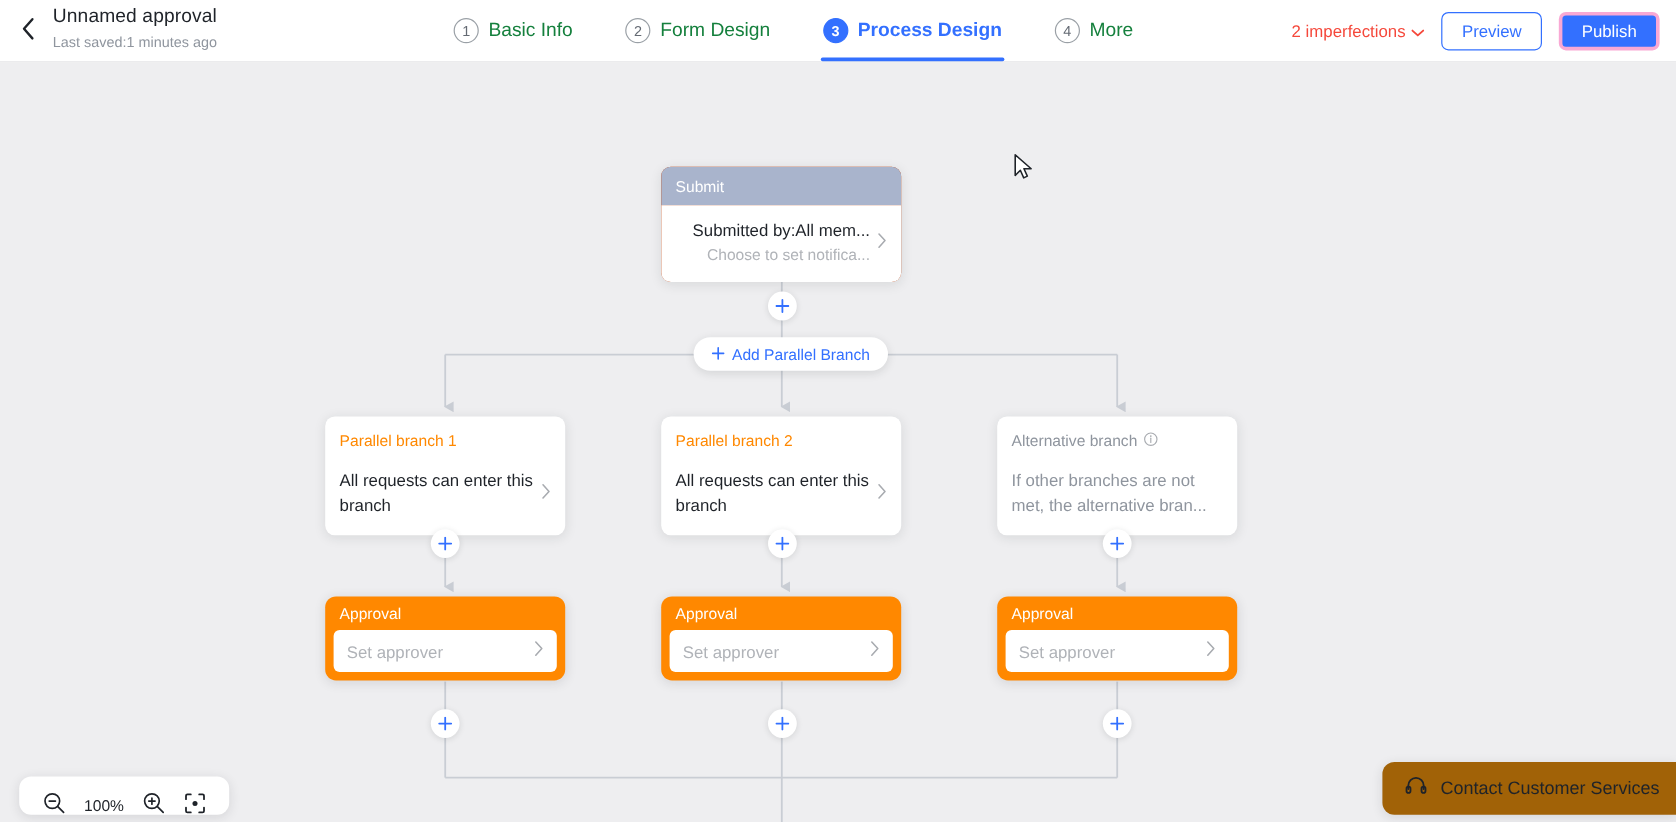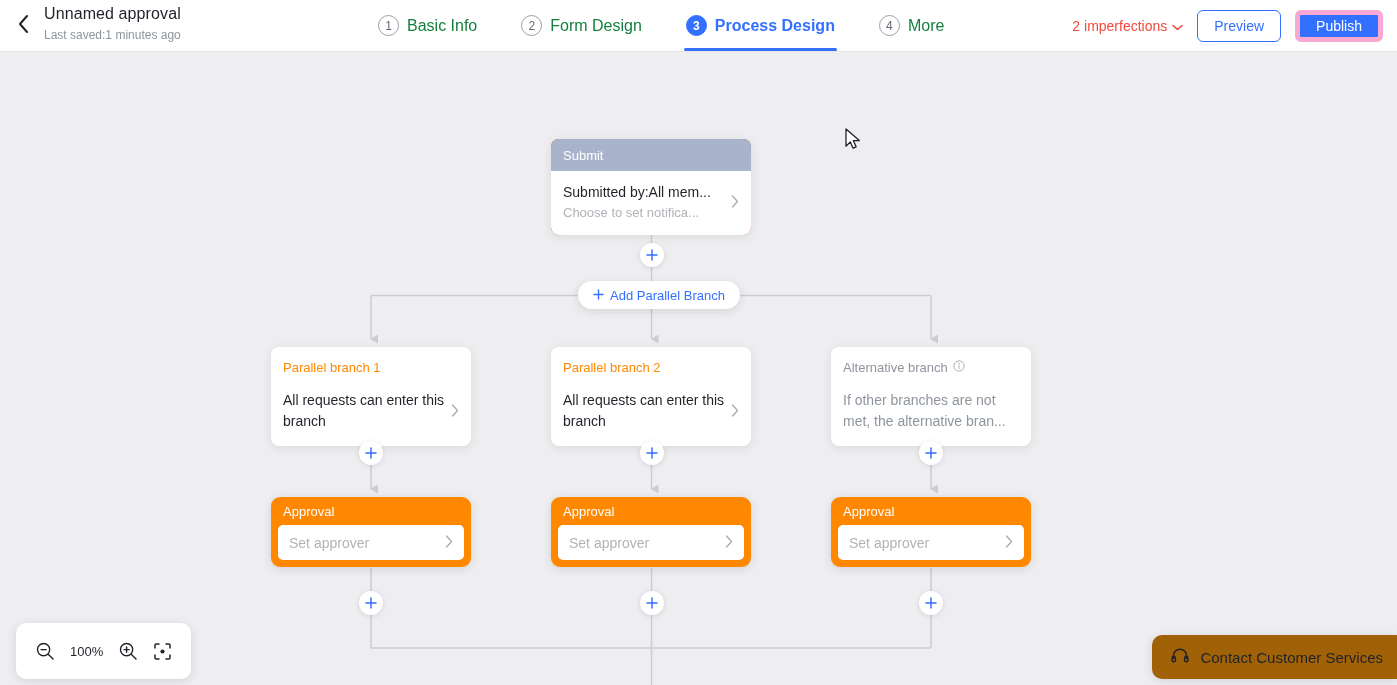--- a/index.html
+++ b/index.html
@@ -68,39 +68,40 @@
   .imperfections {
     font-size: 14px; color: #f5483b; cursor: pointer;
     display: flex; align-items: center; gap: 5px; white-space: nowrap;
   }
   .btn {
     height: 32px; border-radius: 6px; font-size: 14px;
     display: flex; align-items: center; justify-content: center;
     cursor: pointer; white-space: nowrap; padding: 0 16px;
   }
   .btn-outline { border: 1px solid #3370ff; color: #3370ff; background: #fff; }
-  .btn-primary { background: #3370ff; color: #fff; border: 5px solid #f9a8d4; }
+  .btn-primary { background: #3370ff; color: #fff; border: 3px solid #f9a8d4; }
 
   
   .canvas {
     position: absolute; top: 52px; left: 0;
     width: 1397px; height: 633px;
     background: #eeeef0;
     overflow: hidden;
   }
   .flow { position: absolute; inset: 0; }
   .flow svg.lines { position: absolute; left: 0; top: 0; width: 1397px; height: 633px; }
 
   
   .node { position: absolute; }
 
   .node-submit {
     width: 200px; border-radius: 8px; background: #c2410c;
     box-shadow: 0 2px 10px rgba(31,35,41,.10);
     overflow: hidden;
+    text-align: right;
   }
   .node-submit .nhead {
     height: 32px; background: #a9b4cc; color: #fff;
     font-size: 13px; display: flex; align-items: center; padding: 0 12px;
   }
   .node-submit .nbody {
     background: #fff; padding: 11px 12px 12px 12px;
     display: flex; align-items: center;
   }
   .nbody-txt { flex: 1; min-width: 0; }
@@ -157,23 +158,23 @@
     position: absolute; height: 28px; border-radius: 14px; background: #fff;
     box-shadow: 0 2px 8px rgba(31,35,41,.13);
     display: flex; align-items: center; gap: 6px; padding: 0 15px;
     font-size: 13px; color: #3370ff; cursor: pointer; white-space: nowrap;
     z-index: 6;
   }
 
   
   .zoombar {
     position: absolute; left: 16px; bottom: 6px;
-    height: 56px; width: 175px; border-radius: 10px; background: #fff;
+    height: 32px; width: 175px; border-radius: 10px; background: #fff;
     box-shadow: 0 2px 10px rgba(31,35,41,.12);
-    display: flex; align-items: center; justify-content: space-around;
+    display: flex; align-items: flex-end; justify-content: space-around;
     padding: 0 12px; z-index: 30;
   }
   .zoombar .zicon { cursor: pointer; display: flex; align-items: center; }
   .zoomval { font-size: 13px; color: #1f2329; }
 
   .cs-widget {
     position: absolute; right: 0; bottom: 6px;
     height: 44px; border-radius: 10px 0 0 10px; background: #a16207;
     box-shadow: 0 2px 10px rgba(31,35,41,.12);
     display: flex; align-items: center; gap: 10px; padding: 0 14px 0 18px;

